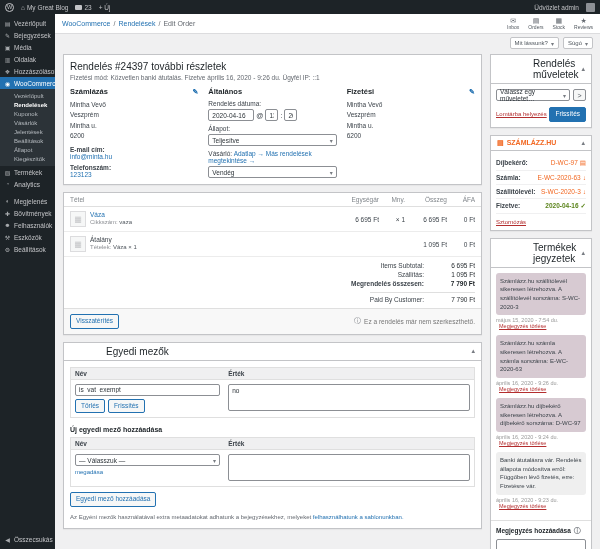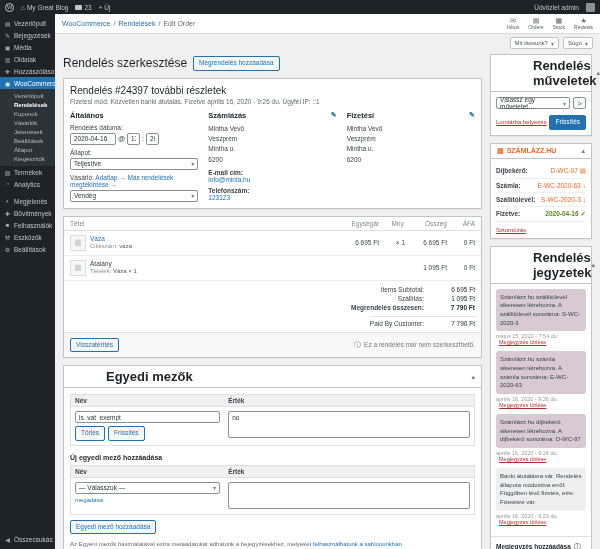--- a/index.html
+++ b/index.html
@@ -50,21 +50,21 @@
   h1.title { font-size:12px; font-weight:400; color:#1d2327; }
   .btn { border-radius:2px; font-size:6.5px; cursor:pointer; display:inline-block; line-height:1; }
   .btn-secondary { background:#f6f7f7; border:1px solid #2271b1; color:#2271b1; padding:3px 5px; }
   .btn-primary { background:#2271b1; border:1px solid #2271b1; color:#fff; padding:3px 5px; }
   .link { color:#2271b1; cursor:pointer; }
   .link-red { color:#b32d2e; text-decoration:underline; cursor:pointer; }
 
   .panel { background:#fff; border:1px solid #c3c4c7; box-shadow:0 1px 1px rgba(0,0,0,.04); margin-bottom:7px; }
   .panel-body { padding:6px; }
   .postbox-header { display:flex; align-items:center; justify-content:space-between; padding:3px 6px; border-bottom:1px solid #c3c4c7; }
-  .postbox-header .ptitle { font-weight:bold; font-size:13px; color:#1d2327;padding-left:36px; }
+  .postbox-header .ptitle { font-weight:normal; font-size:10px; color:#1d2327;padding-left:36px; }
   .toggle { color:#787c82; font-size:7px; cursor:pointer; }
 
   
   .order-title { font-size:10px; color:#1d2327; }
   .order-meta { font-size:6.5px; color:#646970; margin:2px 0 6px; }
   .cols { display:flex; gap:10px; }
   .col { flex:1; min-width:0; }
   .col h3 { font-size:7.5px; font-weight:bold; color:#1d2327; margin-bottom:4px; display:flex; justify-content:space-between; align-items:center; }
   .pencil { color:#2271b1; font-size:7px; cursor:pointer; }
   .field-label { font-size:6.5px; color:#3c434a; margin:4px 0 2px; display:block; }
@@ -261,30 +261,42 @@
       <div class="mini-tab">
         <span>Súgó</span>
         <span class="caret">▾</span>
       </div>
     </div>
 
     <div class="page-wrap">
 
       <div class="main-col">
 
-        <div class="page-head">
-          <h1 class="title">Rendelés szerkesztése</h1>
-          <span class="btn btn-secondary">Megrendelés hozzáadása</span>
-        </div>
 
         <div class="panel">
           <div class="panel-body">
             <div class="order-title">Rendelés #24397 további részletek</div>
             <div class="order-meta">Fizetési mód: Közvetlen banki átutalás. Fizetve április 16, 2020 - 9:26 du. Ügyfél IP: ::1</div>
             <div class="cols">
+              <div class="col">
+                <h3>
+                  <span>Számlázás</span>
+                  <span class="pencil">✎</span>
+                </h3>
+                <div class="addr">
+                  <div>Mintha Vevő</div>
+                  <div>Veszprém</div>
+                  <div>Mintha u.</div>
+                  <div>6200</div>
+                </div>
+                <div class="mini-label">E-mail cím:</div>
+                <a class="link" style="font-size:6.5px">info@minta.hu</a>
+                <div class="mini-label">Telefonszám:</div>
+                <a class="link" style="font-size:6.5px">123123</a>
+              </div>
               <div class="col">
                 <h3>Általános</h3>
                 <span class="field-label">Rendelés dátuma:</span>
                 <div style="display:flex; gap:2px; align-items:center;">
                   <input class="tinput" style="width: 46px;" value="2020-04-16">
                   <span>@</span>
                   <input class="tinput" style="width: 13px;" value="13">
                   <span>:</span>
                   <input class="tinput" style="width: 13px;" value="26">
                 </div>
@@ -298,36 +310,20 @@
                   <a class="link">Adatlap →</a>
                   <a class="link">Más rendelések megtekintése →</a>
                 </span>
                 <div class="fake-select">
                   <span>Vendég</span>
                   <span class="caret">▾</span>
                 </div>
               </div>
               <div class="col">
                 <h3>
-                  <span>Számlázás</span>
-                  <span class="pencil">✎</span>
-                </h3>
-                <div class="addr">
-                  <div>Mintha Vevő</div>
-                  <div>Veszprém</div>
-                  <div>Mintha u.</div>
-                  <div>6200</div>
-                </div>
-                <div class="mini-label">E-mail cím:</div>
-                <a class="link" style="font-size:6.5px">info@minta.hu</a>
-                <div class="mini-label">Telefonszám:</div>
-                <a class="link" style="font-size:6.5px">123123</a>
-              </div>
-              <div class="col">
-                <h3>
                   <span>Fizetési</span>
                   <span class="pencil">✎</span>
                 </h3>
                 <div class="addr">
                   <div>Mintha Vevő</div>
                   <div>Veszprém</div>
                   <div>Mintha u.</div>
                   <div>6200</div>
                 </div>
               </div>
@@ -511,21 +507,21 @@
               </span>
             </div>
             <div style="margin-top:4px;">
               <a class="link-red" style="font-size:6px">Sztornózás</a>
             </div>
           </div>
         </div>
 
         <div class="panel">
           <div class="postbox-header">
-            <span class="ptitle">Rendelés jegyzetek</span>
+            <span class="ptitle">Termékek jegyzetek</span>
             <span class="toggle">▴</span>
           </div>
           <div class="sp-body">
             <div class="note system"><span>Számlázz.hu szállítólevél sikeresen létrehozva. A szállítólevél sorszáma: S-WC-2020-3</span></div>
             <div class="note-meta">
               <span>május 15, 2020 - 7:54 du.</span>
               <a class="link-red">Megjegyzés törlése</a>
             </div>
             <div class="note system"><span>Számlázz.hu számla sikeresen létrehozva. A számla sorszáma: E-WC-2020-63</span></div>
             <div class="note-meta">

